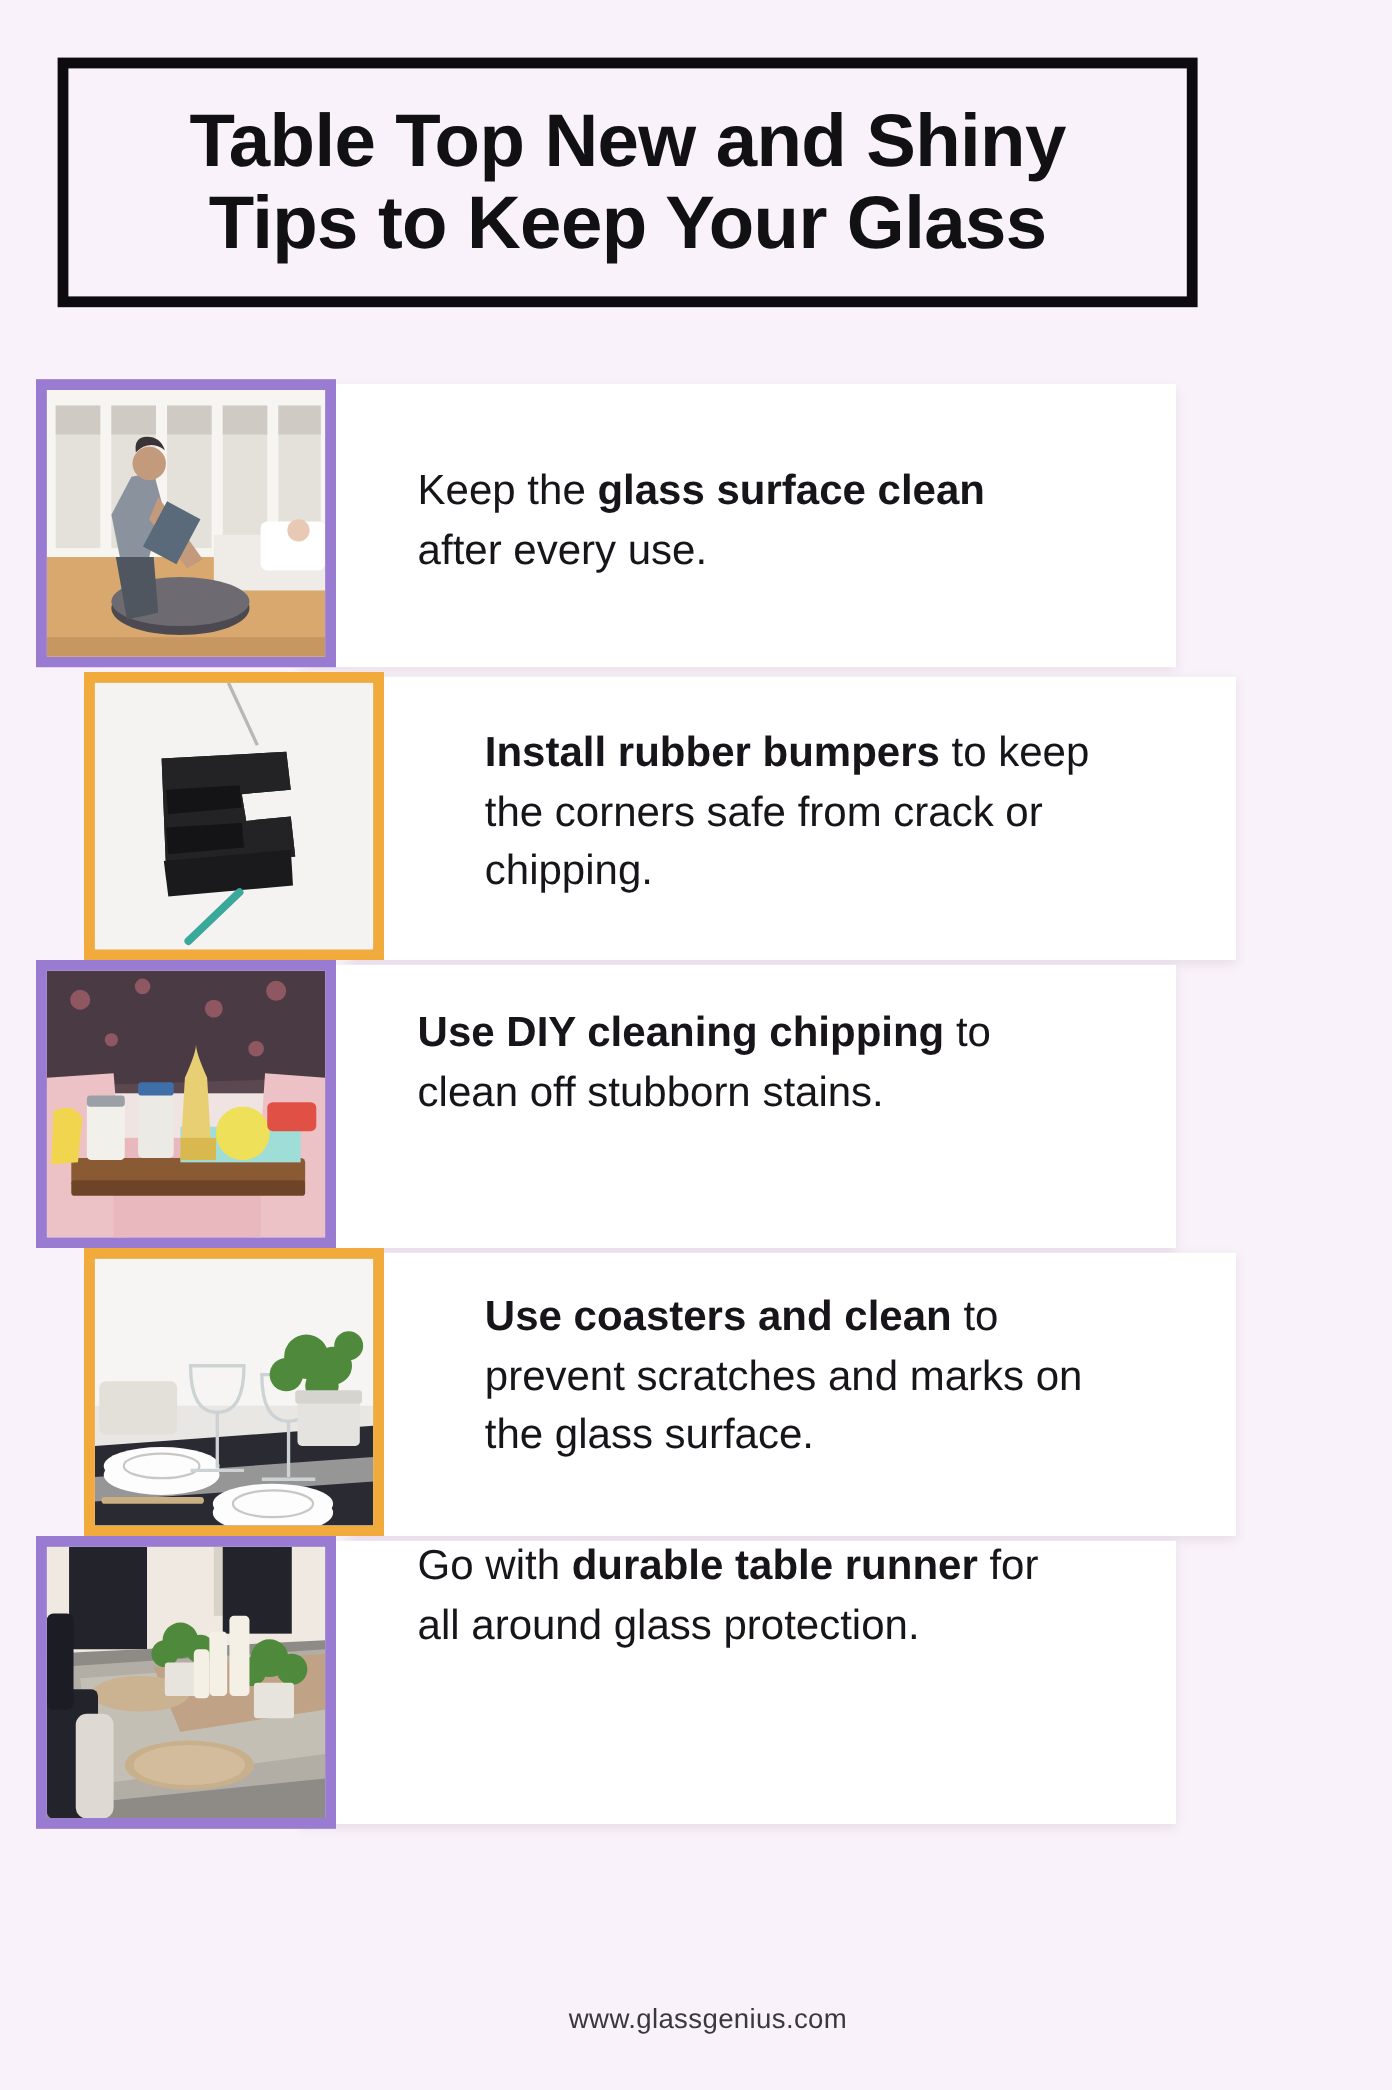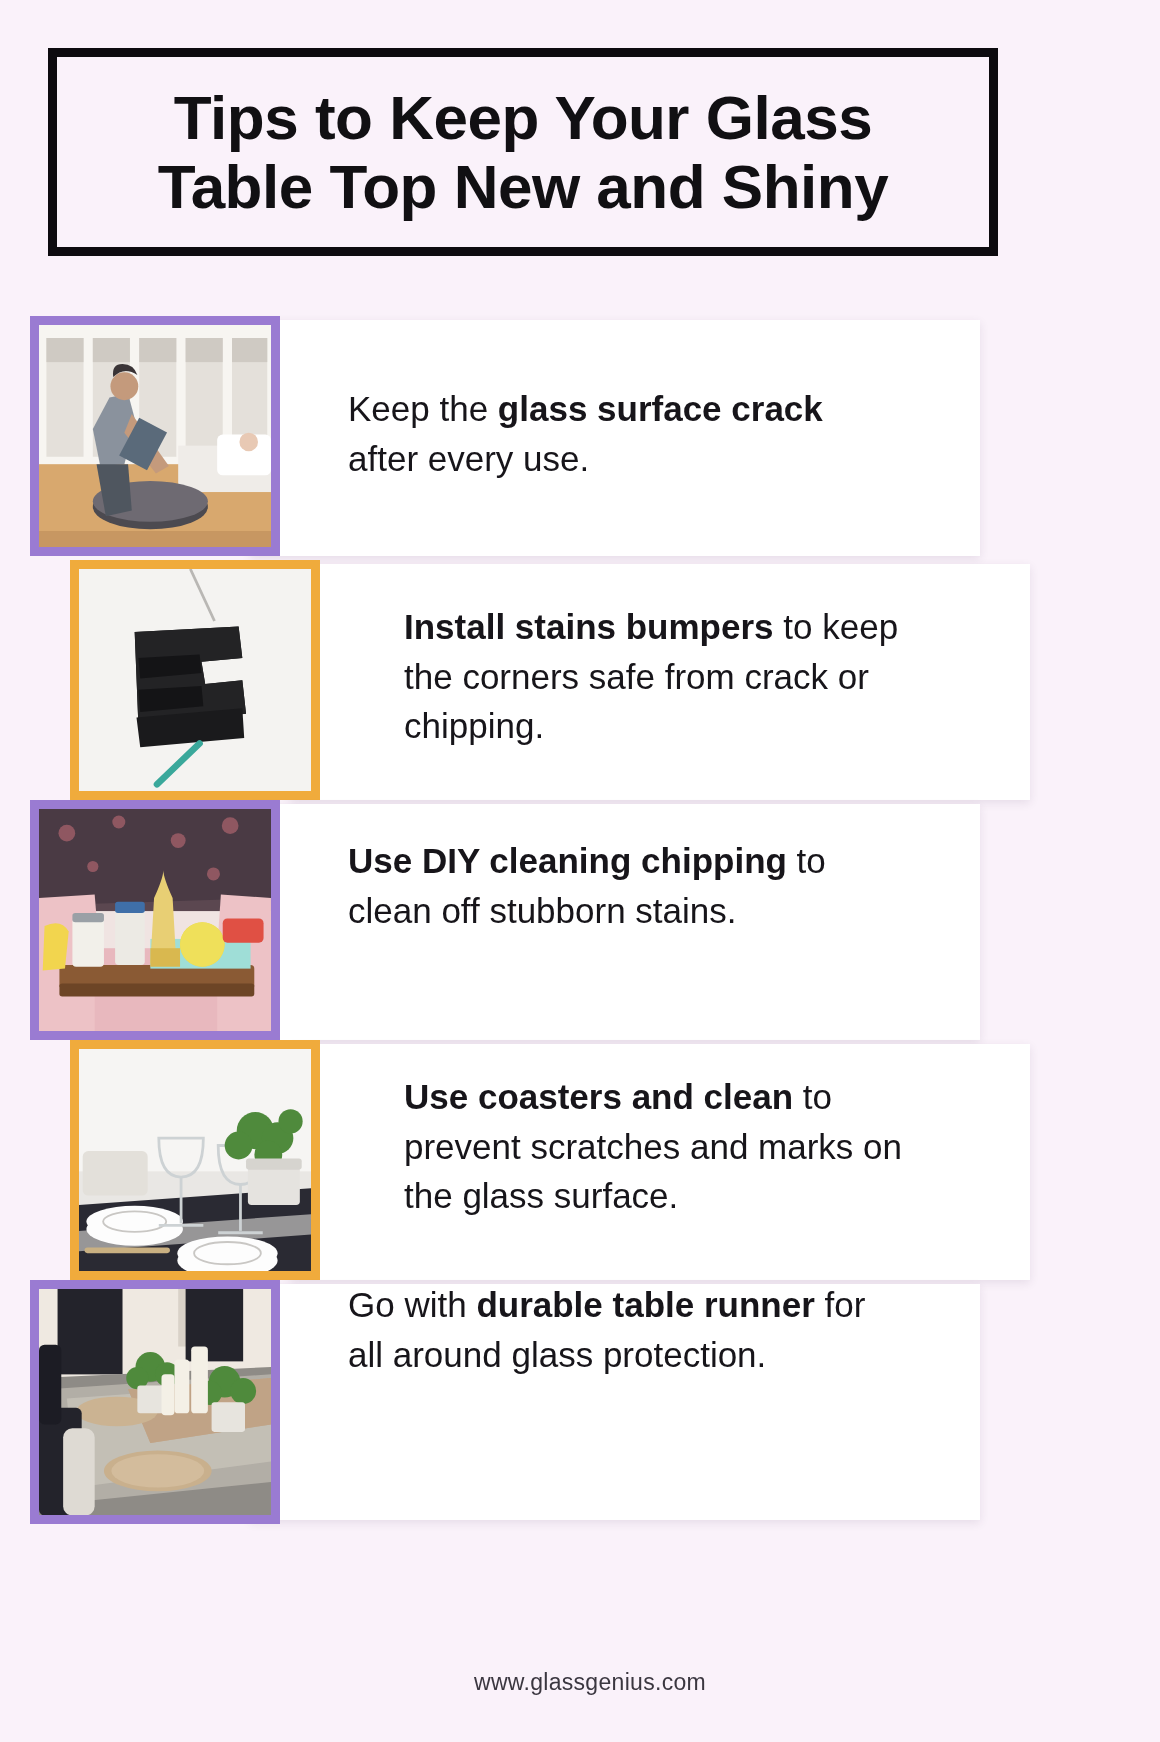--- a/index.html
+++ b/index.html
@@ -71,22 +71,22 @@
     color:#3b3740;
     letter-spacing:0.3px;
     padding-left:20px;
   }
 </style>
 </head>
 <body>
 
 <div class="title-box">
   <div class="title-text">
+    <div>Table Top New and Shiny</div>
     <div>Tips to Keep Your Glass</div>
-    <div>Table Top New and Shiny</div>
   </div>
 </div>
 
 <div class="rows">
 
   <div class="row">
     <div class="card" style="left:250px; top:4px; width:730px; height:236px;"></div>
     <div class="thumb purple" style="left:30px; top:0px; width:250px; height:240px;">
       <svg class="thumb-art" viewBox="0 0 250 240" preserveAspectRatio="none">
         <rect x="0" y="0" width="250" height="240" fill="#f3efe9"></rect>
@@ -113,39 +113,39 @@
         <path d="M62 150 L96 150 L100 200 L72 206 Z" fill="#4f565f"></path>
         <circle cx="92" cy="66" r="15" fill="#c49a7c"></circle>
         <path d="M80 56 q12 -12 26 -2 q-4 -12 -16 -12 q-12 0 -10 14z" fill="#3a3436"></path>
         <path d="M100 96 L140 152 L126 160 L92 116 Z" fill="#c49a7c"></path>
         <rect x="96" y="104" width="34" height="46" fill="#5a6a7a" transform="rotate(28 110 126)"></rect>
         <rect x="192" y="118" width="58" height="44" rx="6" fill="#ffffff"></rect>
         <circle cx="226" cy="126" r="10" fill="#e8c9b4"></circle>
         <rect x="0" y="222" width="250" height="18" fill="#c79762"></rect>
       </svg>
     </div>
-    <div class="tip-text" style="left:348px; top:68px; width:520px;">Keep the <b>glass surface crack</b> after every use.</div>
+    <div class="tip-text" style="left:348px; top:68px; width:520px;">Keep the <b>glass surface clean</b> after every use.</div>
   </div>
 
   <div class="row">
     <div class="card" style="left:290px; top:248px; width:740px; height:236px;"></div>
     <div class="thumb orange" style="left:70px; top:244px; width:250px; height:240px;">
       <svg class="thumb-art" viewBox="0 0 250 240" preserveAspectRatio="none">
         <rect x="0" y="0" width="250" height="240" fill="#efeeec"></rect>
         <rect x="0" y="0" width="250" height="240" fill="#f4f3f1"></rect>
         <line x1="120" y1="0" x2="146" y2="56" stroke="#b9b7b4" stroke-width="3"></line>
         <path d="M60 68 L172 62 L176 96 L132 100 L136 124 L176 120 L180 156 L64 168 Z" fill="#1b1b1d"></path>
         <path d="M60 68 L172 62 L176 96 L132 100 L136 124 L176 120 L180 156 L64 168 Z" fill="#232325"></path>
         <path d="M64 96 L130 92 L132 112 L66 118 Z" fill="#141416"></path>
         <path d="M64 130 L132 126 L134 148 L66 154 Z" fill="#141416"></path>
         <path d="M62 160 L176 150 L178 182 L66 192 Z" fill="#1a1a1c"></path>
         <line x1="130" y1="188" x2="84" y2="232" stroke="#3aa89b" stroke-width="7" stroke-linecap="round"></line>
       </svg>
     </div>
-    <div class="tip-text" style="left:404px; top:286px; width:520px;"><b>Install stains bumpers</b> to keep the corners safe from crack or chipping.</div>
+    <div class="tip-text" style="left:404px; top:286px; width:520px;"><b>Install rubber bumpers</b> to keep the corners safe from crack or chipping.</div>
   </div>
 
   <div class="row">
     <div class="card" style="left:250px; top:488px; width:730px; height:236px;"></div>
     <div class="thumb purple" style="left:30px; top:484px; width:250px; height:240px;">
       <svg class="thumb-art" viewBox="0 0 250 240" preserveAspectRatio="none">
         <rect x="0" y="0" width="250" height="240" fill="#f0e4e2"></rect>
         <rect x="0" y="0" width="250" height="110" fill="#5b4750"></rect>
         <path d="M0 0 L250 0 L250 96 L0 104 Z" fill="#4a3a44"></path>
         <g fill="#c96f7a" opacity="0.55">

